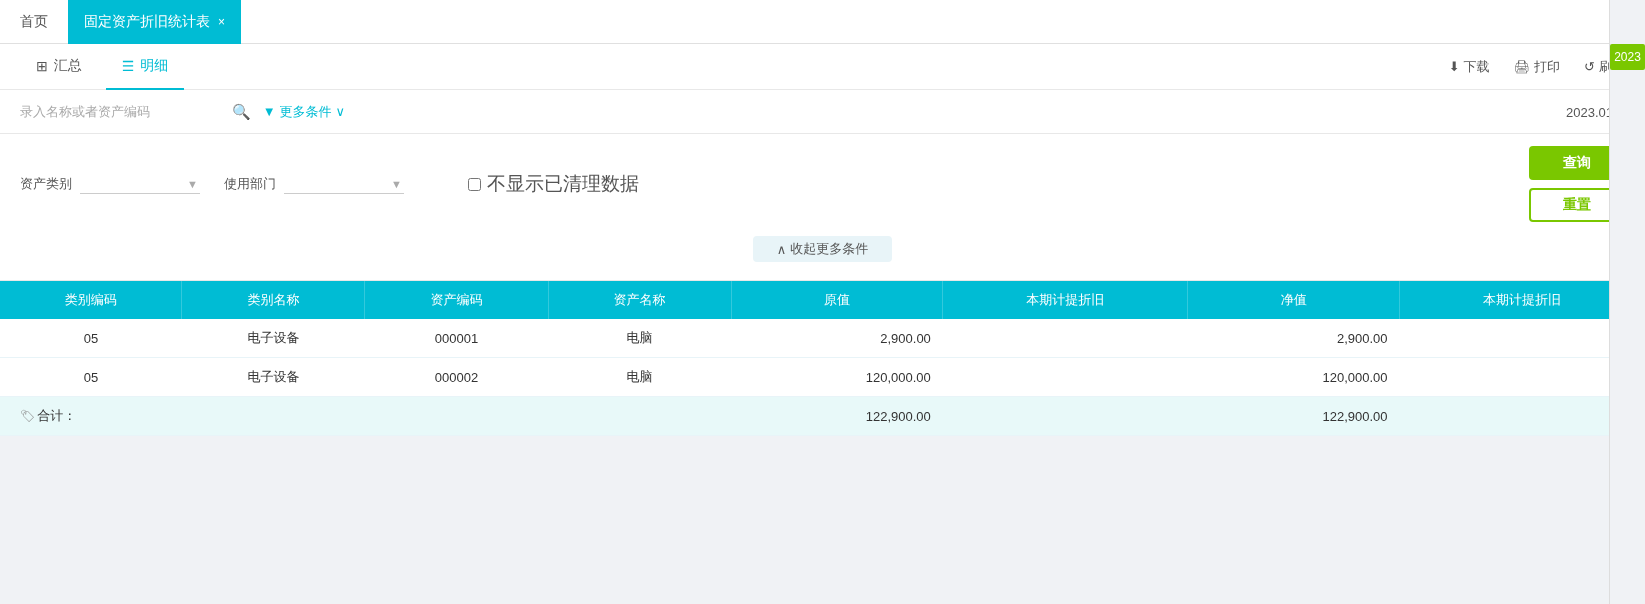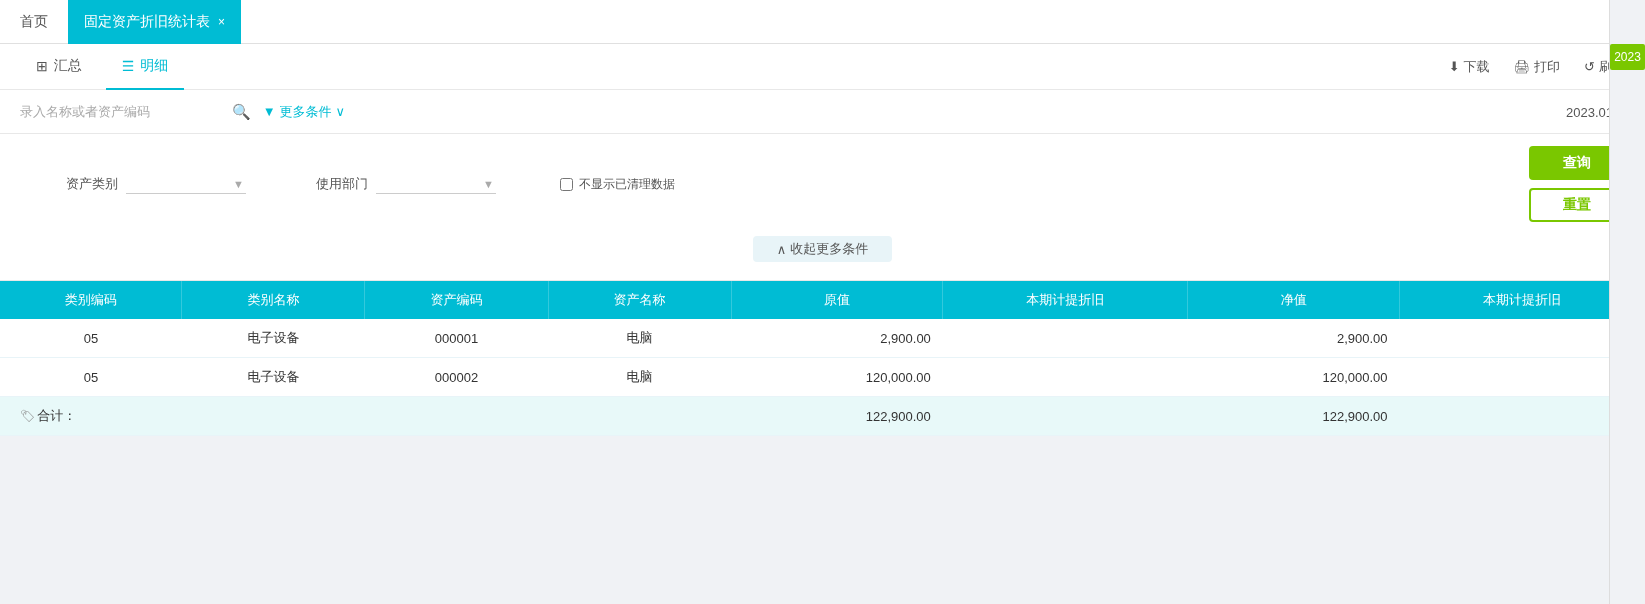--- a/index.html
+++ b/index.html
@@ -80,38 +80,38 @@
     
     .filter-advanced {
       background: #fff; padding: 12px 20px; border-bottom: 1px solid #e8e8e8;
     }
     .filter-row {
       display: flex; align-items: center; gap: 24px; margin-bottom: 8px;
     }
     .filter-field {
       display: flex; align-items: center; gap: 8px;
     }
-    .filter-label { font-size: 13px; color: #555; white-space: nowrap; margin-left: 46px; }
+    .filter-label { font-size: 13px; color: #555; white-space: nowrap; }
     .filter-select-wrapper {
       position: relative; display: inline-flex; align-items: center;
     }
     .filter-select {
       border: none; border-bottom: 1px solid #ccc; outline: none;
       background: transparent; font-size: 13px; color: #333;
       padding: 2px 20px 2px 4px; min-width: 120px; appearance: none;
       cursor: pointer;
     }
     .select-arrow {
       position: absolute; right: 2px; color: #aaa; font-size: 11px; pointer-events: none;
     }
     .filter-checkbox-wrapper {
       display: flex; align-items: center; gap: 6px; margin-left: 40px;
     }
     .filter-checkbox { cursor: pointer; }
-    .filter-check-label { font-size: 12px; color: #555; }
+    .filter-check-label { font-size: 19px; color: #555; }
     .btn-query {
       background: #7ac700; color: #fff; border: none; border-radius: 4px;
       padding: 8px 32px; font-size: 14px; cursor: pointer; font-weight: bold;
     }
     .btn-reset {
       background: #fff; color: #7ac700; border: 2px solid #7ac700; border-radius: 4px;
       padding: 6px 32px; font-size: 14px; cursor: pointer; font-weight: bold;
     }
     .btn-group { display: flex; flex-direction: column; gap: 8px; margin-left: auto; }
     .collapse-bar {

